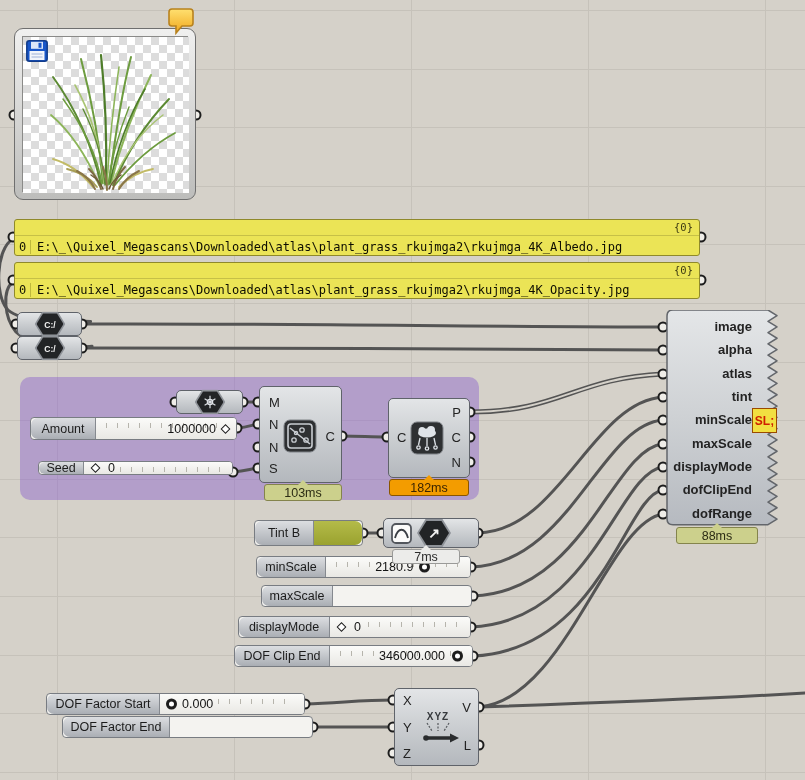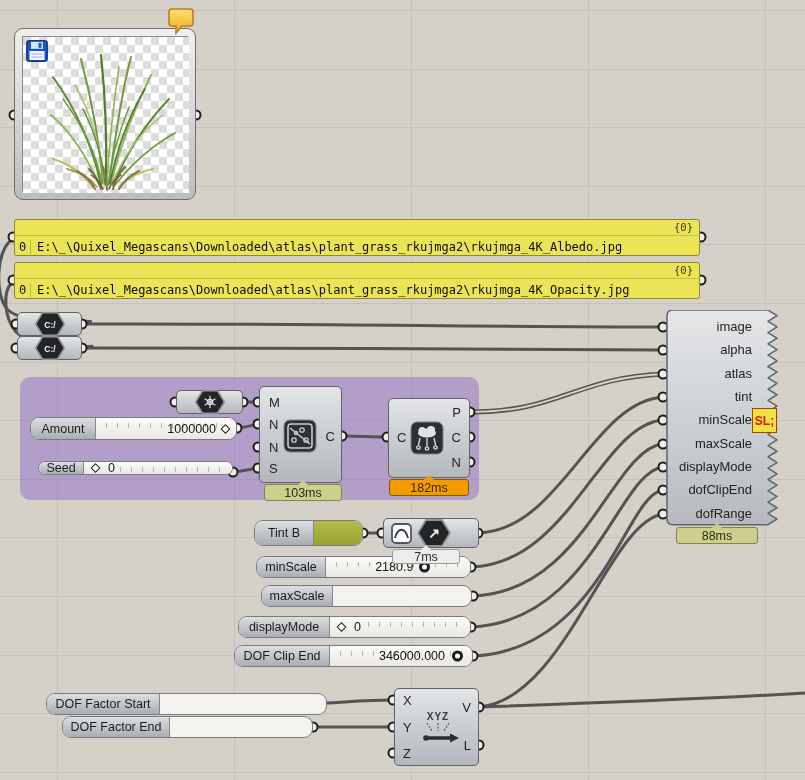--- a/index.html
+++ b/index.html
@@ -17,21 +17,21 @@
   .group{position:absolute;border-radius:10px;background:rgba(138,96,205,0.45);z-index:0;}
   
   #wires{position:absolute;left:0;top:0;z-index:1;}
   
   .node{position:absolute;z-index:2;border:1.5px solid #5f636a;border-radius:5px;
     background:linear-gradient(180deg,#e3e5e7 0%,#cdd0d3 45%,#b4b8bd 100%);
     box-sizing:border-box;}
   .portlabel{position:absolute;font-size:13px;color:#232323;line-height:18px;height:18px;}
   
   .cap{position:absolute;z-index:2;display:flex;align-items:stretch;border:1.5px solid #787c82;
-    border-radius:9px;background:#f4f3f0;box-sizing:border-box;overflow:hidden;}
+    border-radius:4px;background:#f4f3f0;box-sizing:border-box;overflow:hidden;}
   .cap-label{display:flex;align-items:center;justify-content:center;
     background:linear-gradient(180deg,#dcdee1,#aaaeb4);border-right:1.5px solid #85898f;
     font-size:12.5px;color:#1c1c1c;white-space:nowrap;border-radius:7px 0 0 7px;}
   .track{position:relative;flex:1;background:linear-gradient(180deg,#fbfbf9,#e9e8e4);}
   .ticks{position:absolute;left:10px;right:10px;top:5px;height:5px;
     background:repeating-linear-gradient(90deg,#b6b4ac 0 1px,transparent 1px 11px);}
   .val{position:absolute;top:50%;transform:translateY(-50%);font-size:12.5px;color:#141414;white-space:nowrap;}
   .knob-c{position:absolute;top:50%;transform:translateY(-50%);width:11px;height:11px;border-radius:50%;
     border:3px solid #1d1d1d;background:#fff;box-sizing:border-box;}
   .knob-d{position:absolute;top:50%;transform:translateY(-50%) rotate(45deg);width:7px;height:7px;
@@ -58,21 +58,21 @@
     box-sizing:border-box;font-family:"DejaVu Sans Mono",monospace;}
   .panel-header{height:14px;text-align:right;padding:1px 6px 0 0;font-size:10.5px;color:#3d3a12;
     border-bottom:1px solid #c6c047;}
   .panel-row{display:flex;align-items:center;height:21px;}
   .panel-index{width:15px;text-align:center;font-size:12px;color:#151504;border-right:1px solid #beb83c;}
   .panel-path{padding-left:6px;font-size:12px;color:#0d0d02;white-space:nowrap;}
   
   .frame{position:absolute;z-index:2;border:1px solid #6f6f6f;border-radius:9px;
     background:linear-gradient(180deg,#f0f0ef,#bdbdbb);box-sizing:border-box;}
   .frame-inner{position:absolute;left:7px;top:7px;right:7px;bottom:7px;border:1px solid #8a8a88;}
-  .sl-label{position:absolute;font-size:13px;color:#232323;line-height:18px;height:18px;right:38px;text-align:right;}
+  .sl-label{position:absolute;font-size:13px;color:#232323;line-height:18px;height:18px;right:38px;text-align:right;font-weight:bold;}
   .slicon{position:absolute;display:flex;align-items:center;justify-content:center;
     background:#f2df41;border:1.5px solid #9a4a00;color:#cf1f00;font-weight:bold;font-size:12px;box-sizing:border-box;}
   .swatch{flex:1;border-radius:0 7px 7px 0;}
 </style>
 </head>
 <body>
 
 <div id="canvas">
 
   <div class="group" style="left:20px;top:377px;width:459px;height:123px"></div>
@@ -358,22 +358,27 @@
   </div>
   <div class="cap" style="left:234px;top:645px;width:239px;height:22px">
     <div class="cap-label" style="width:94px">DOF Clip End</div>
     <div class="track">
       <div class="ticks"></div>
       <span class="val" style="right:27px">346000.000</span>
       <span class="knob-c" style="right:9px"></span>
     </div>
   </div>
 
-  <div class="cap" style="left:46px;top:693px;width:281px;height:22px">
+  <div class="cap" style="left:46px;top:693px;width:259px;height:22px">
     <div class="cap-label" style="width:112px">DOF Factor Start</div>
+    <div class="track">
+      <div class="ticks" style="left:58px"></div>
+      <span class="knob-c" style="left:6px"></span>
+      <span class="val" style="left:22px">0.000</span>
+    </div>
   </div>
   <div class="cap" style="left:62px;top:716px;width:251px;height:22px">
     <div class="cap-label" style="width:106px">DOF Factor End</div>
   </div>
 
   <div class="node" style="left:394px;top:688px;width:85px;height:78px">
     <span class="portlabel" style="left:8px;top:3px">X</span>
     <span class="portlabel" style="left:8px;top:30px">Y</span>
     <span class="portlabel" style="left:8px;top:56px">Z</span>
     <span class="portlabel" style="right:7px;top:10px">V</span>

